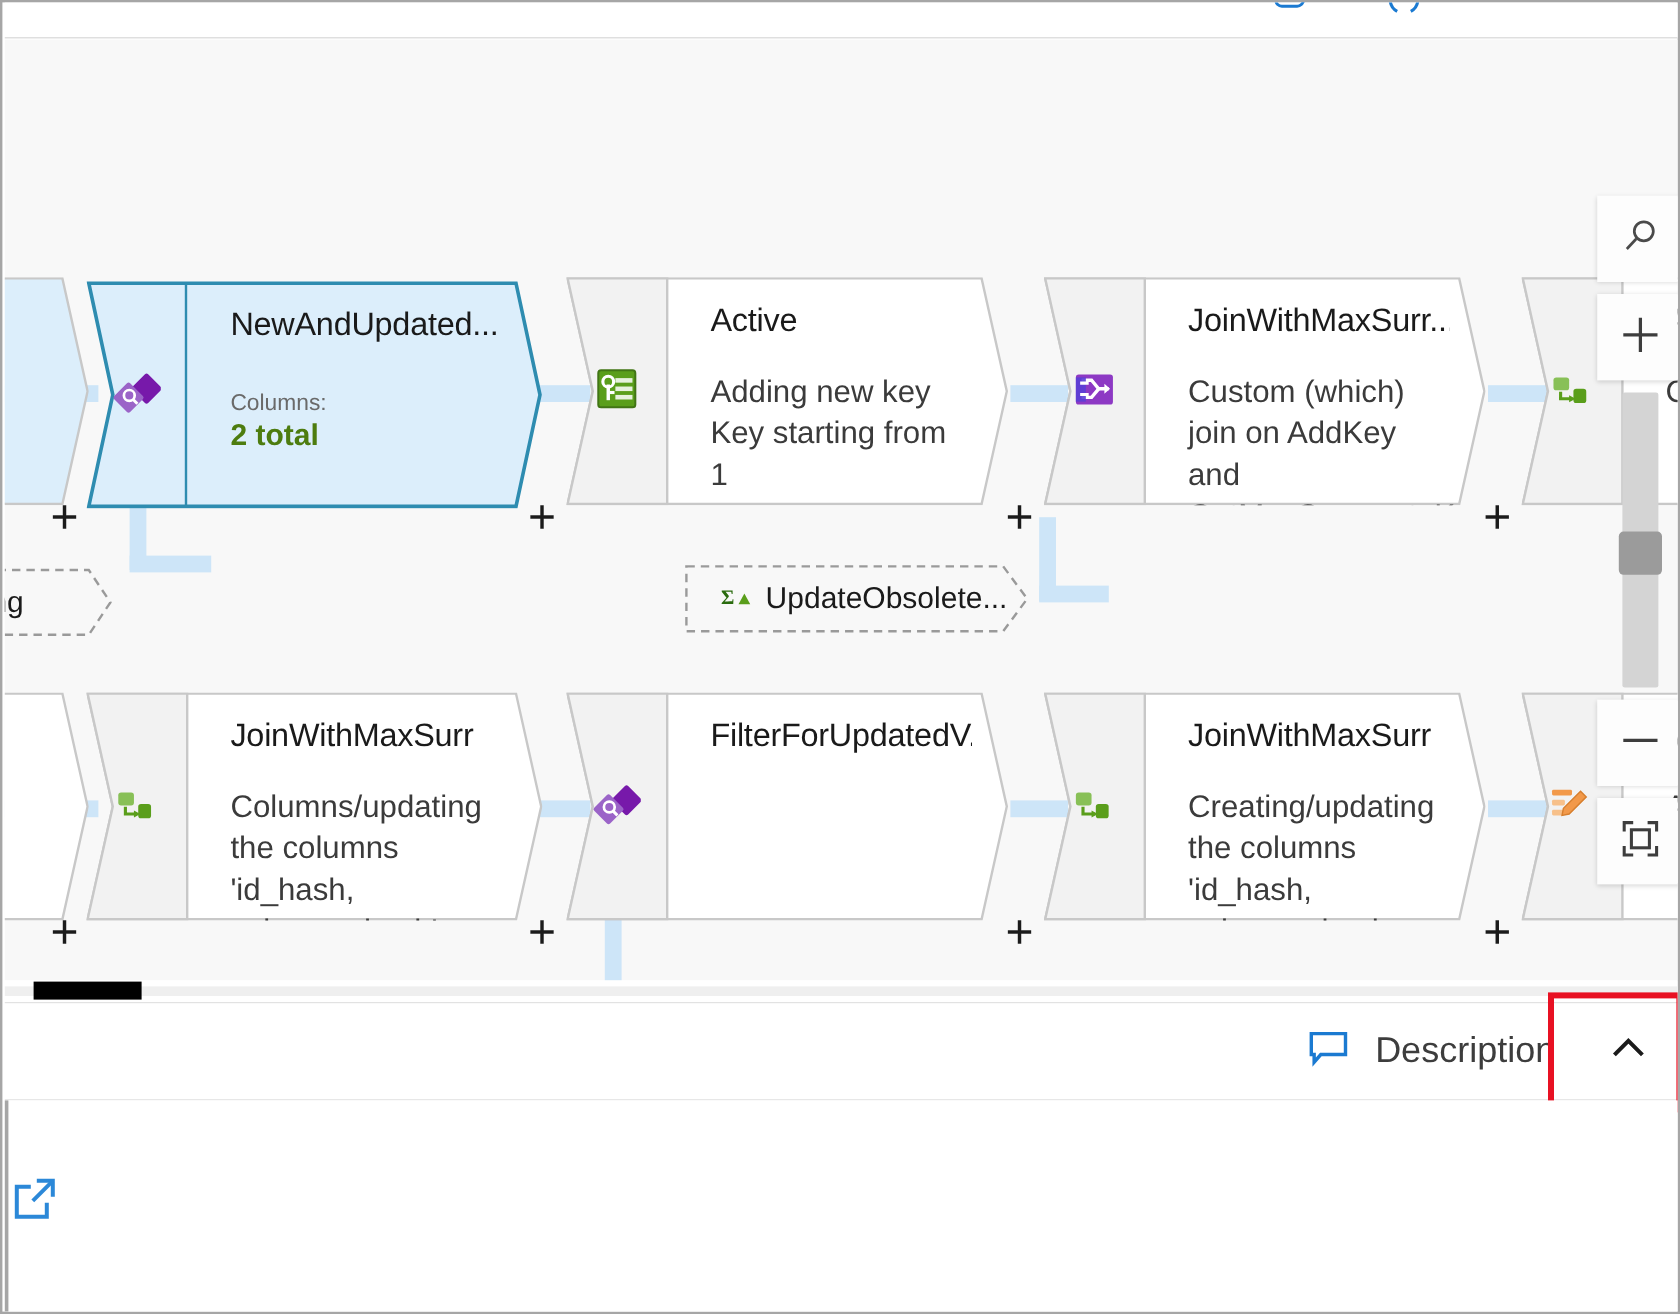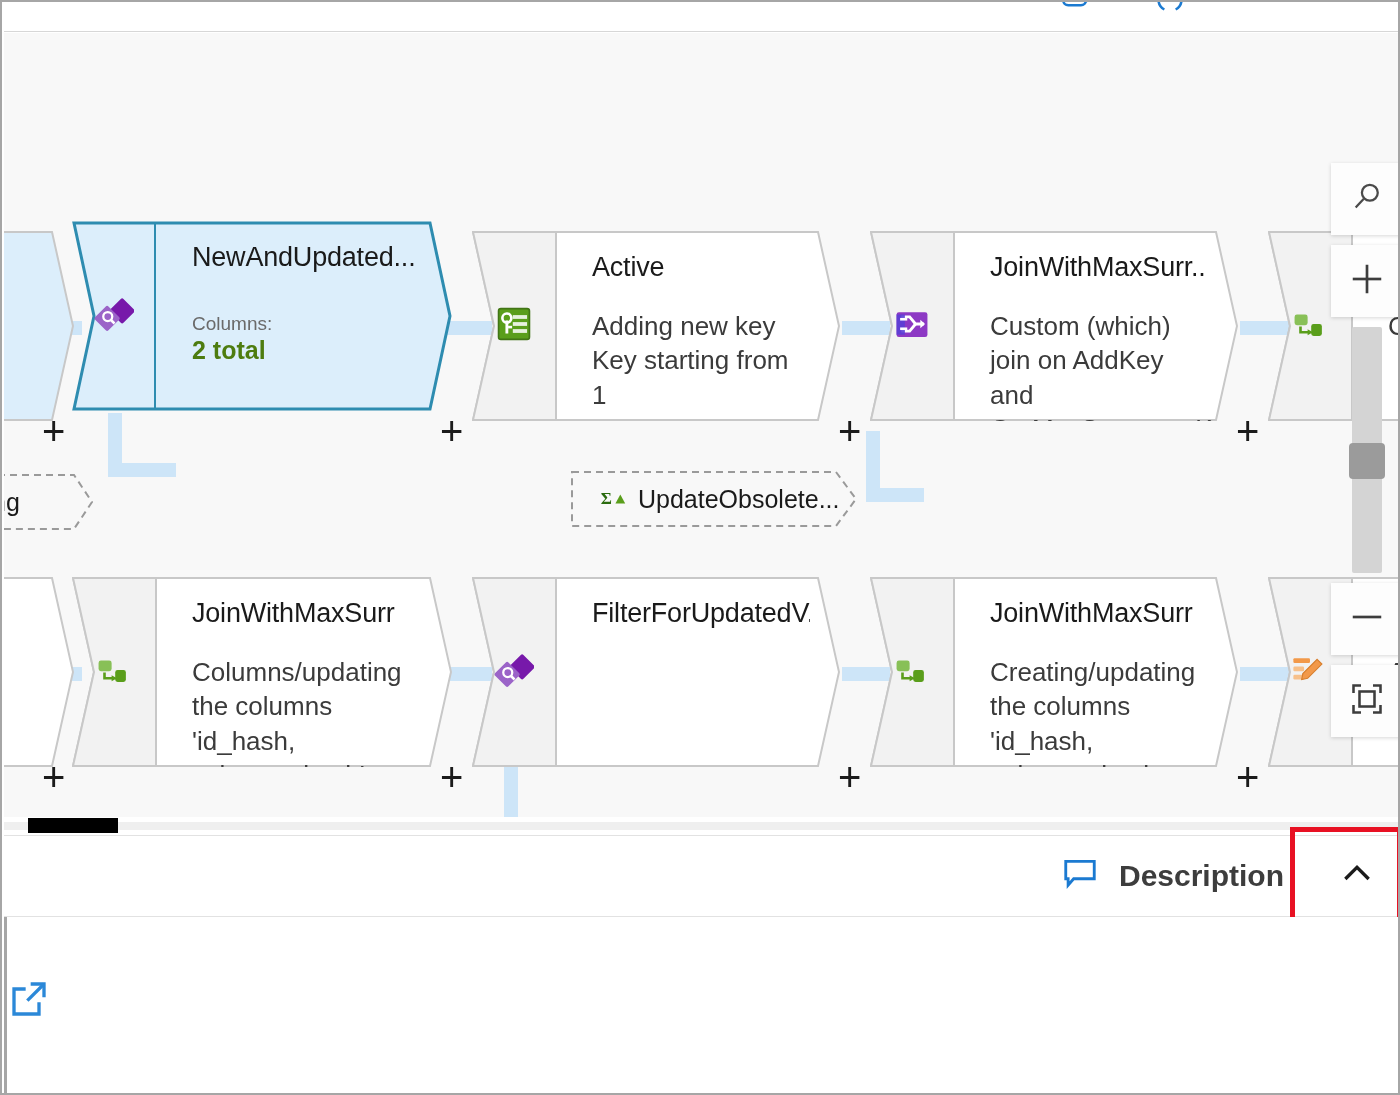--- a/index.html
+++ b/index.html
@@ -127,21 +127,21 @@
 
   
   .descbar{
     position:absolute;left:2px;top:833px;width:1396px;height:82px;
     background:#ffffff;
     border-top:1px solid #e2e2e2;
     border-bottom:1px solid #e2e2e2;
     display:flex;align-items:center;justify-content:flex-end;
     box-sizing:border-box;
   }
-  .desc-label-wrap{display:flex;align-items:center;gap:20px;margin-right:30px;font-weight:bold;}
+  .desc-label-wrap{display:flex;align-items:center;gap:20px;margin-right:18px;}
   .desc-text{font-size:30px;color:#3d3d3d;}
   .chev-btn{
     width:86px;height:80px;display:flex;align-items:center;justify-content:center;
   }
   .redbox{
     position:absolute;left:1288px;top:825px;width:112px;height:100px;
     border:5px solid #e81123;box-sizing:border-box;
     pointer-events:none;
   }
 
@@ -207,21 +207,21 @@
     <div class="conn" style="left:1236px;top:634px;width:52px;height:14px;"></div>
     <div class="conn" style="left:500px;top:730px;width:14px;height:60px;"></div>
 
     <div class="node" style="left:-120px;top:198px;width:190px;">
       <svg class="shape" viewBox="0 0 190 190" preserveAspectRatio="none">
         <path d="M0,1 L168,1 L189,95 L168,189 L0,189 L21,95 Z" fill="#dceefb" stroke="#c8c8c8" stroke-width="2"></path>
       </svg>
     </div>
     <div class="plus" style="left:38px;top:378px;">+</div>
 
-    <div class="node" style="left:68px;top:188px;width:380px;">
+    <div class="node" style="left:68px;top:201px;width:380px;">
       <svg class="shape" viewBox="0 0 380 190" preserveAspectRatio="none">
         <path d="M2,2 L358,2 L378,95 L358,188 L2,188 L22,95 Z" fill="#dceefb" stroke="#2e8cb0" stroke-width="3"></path>
         <line x1="83" y1="2" x2="83" y2="188" stroke="#2e8cb0" stroke-width="2"></line>
       </svg>
       <div class="icon-cell">
         <span>
           <svg width="40" height="40" viewBox="0 0 32 32">
             <rect x="15" y="6" width="15" height="15" rx="1.5" transform="rotate(45 22.5 13.5)" fill="#7719aa"></rect>
             <rect x="3" y="12" width="15" height="15" rx="1.5" transform="rotate(45 10.5 19.5)" fill="#9b64c8"></rect>
             <circle cx="11" cy="18" r="3.6" fill="none" stroke="#ffffff" stroke-width="1.8"></circle>

